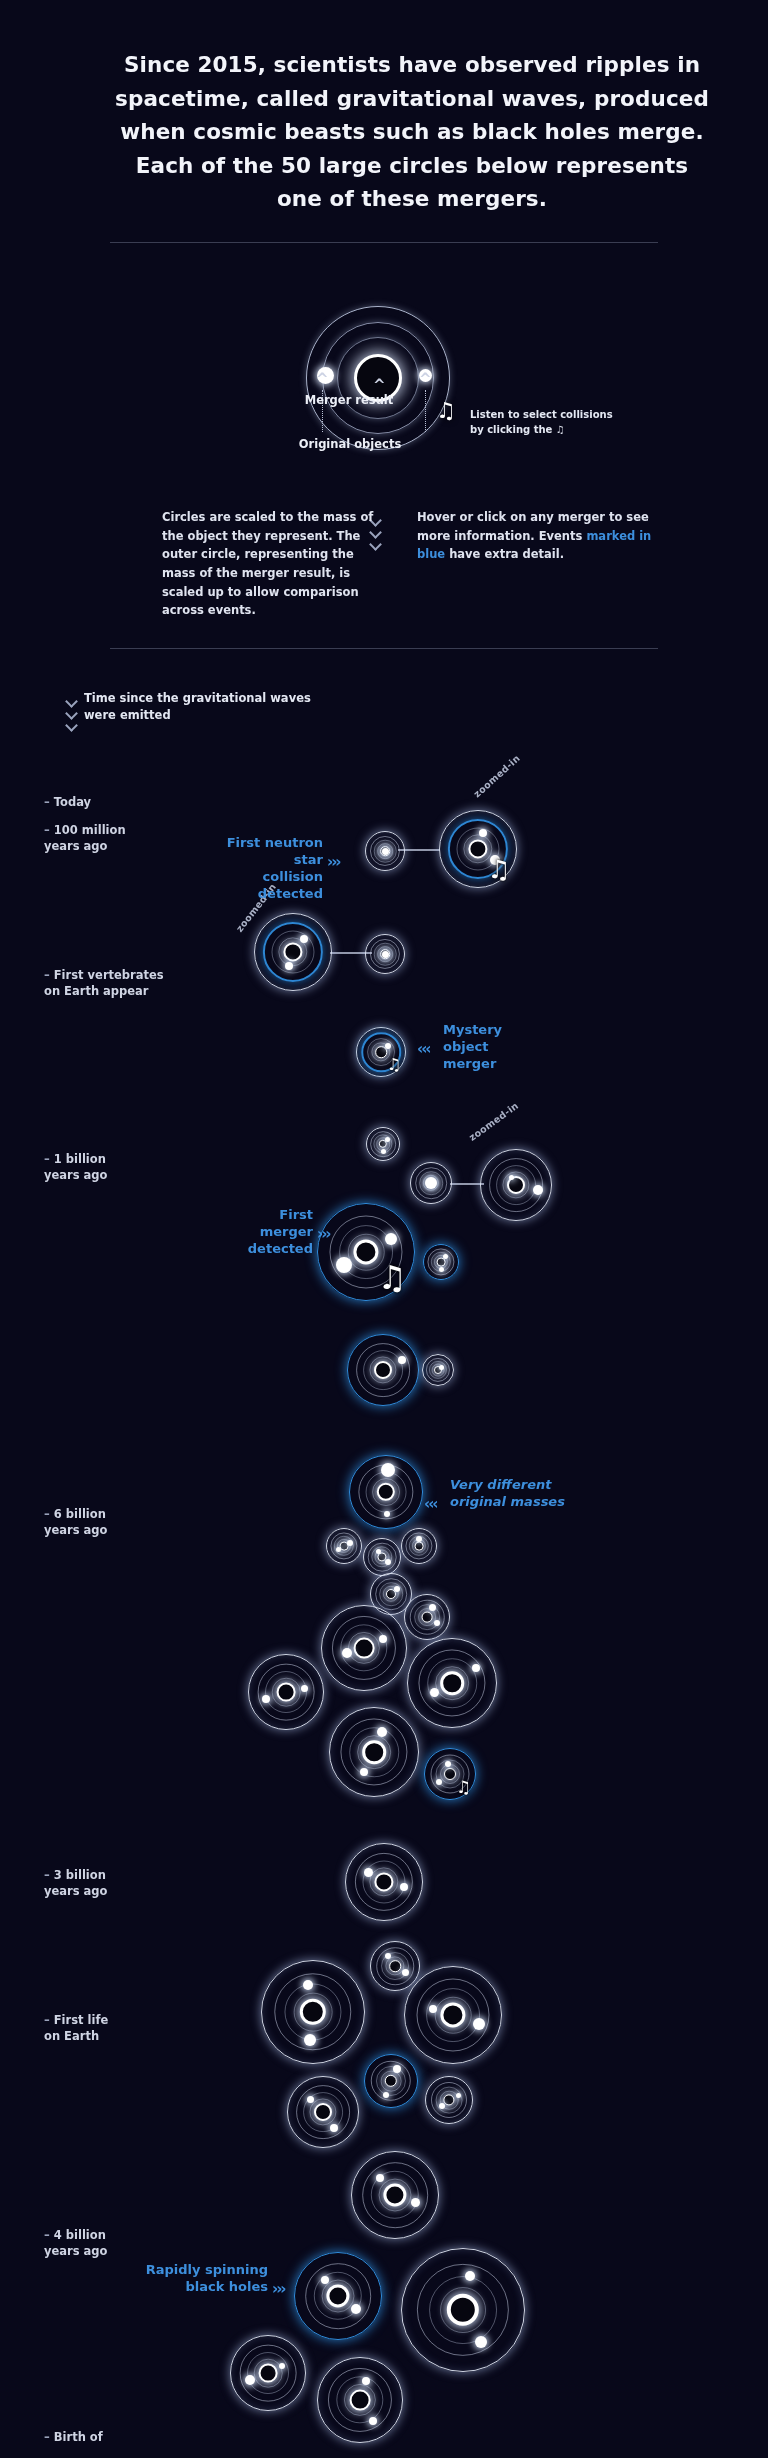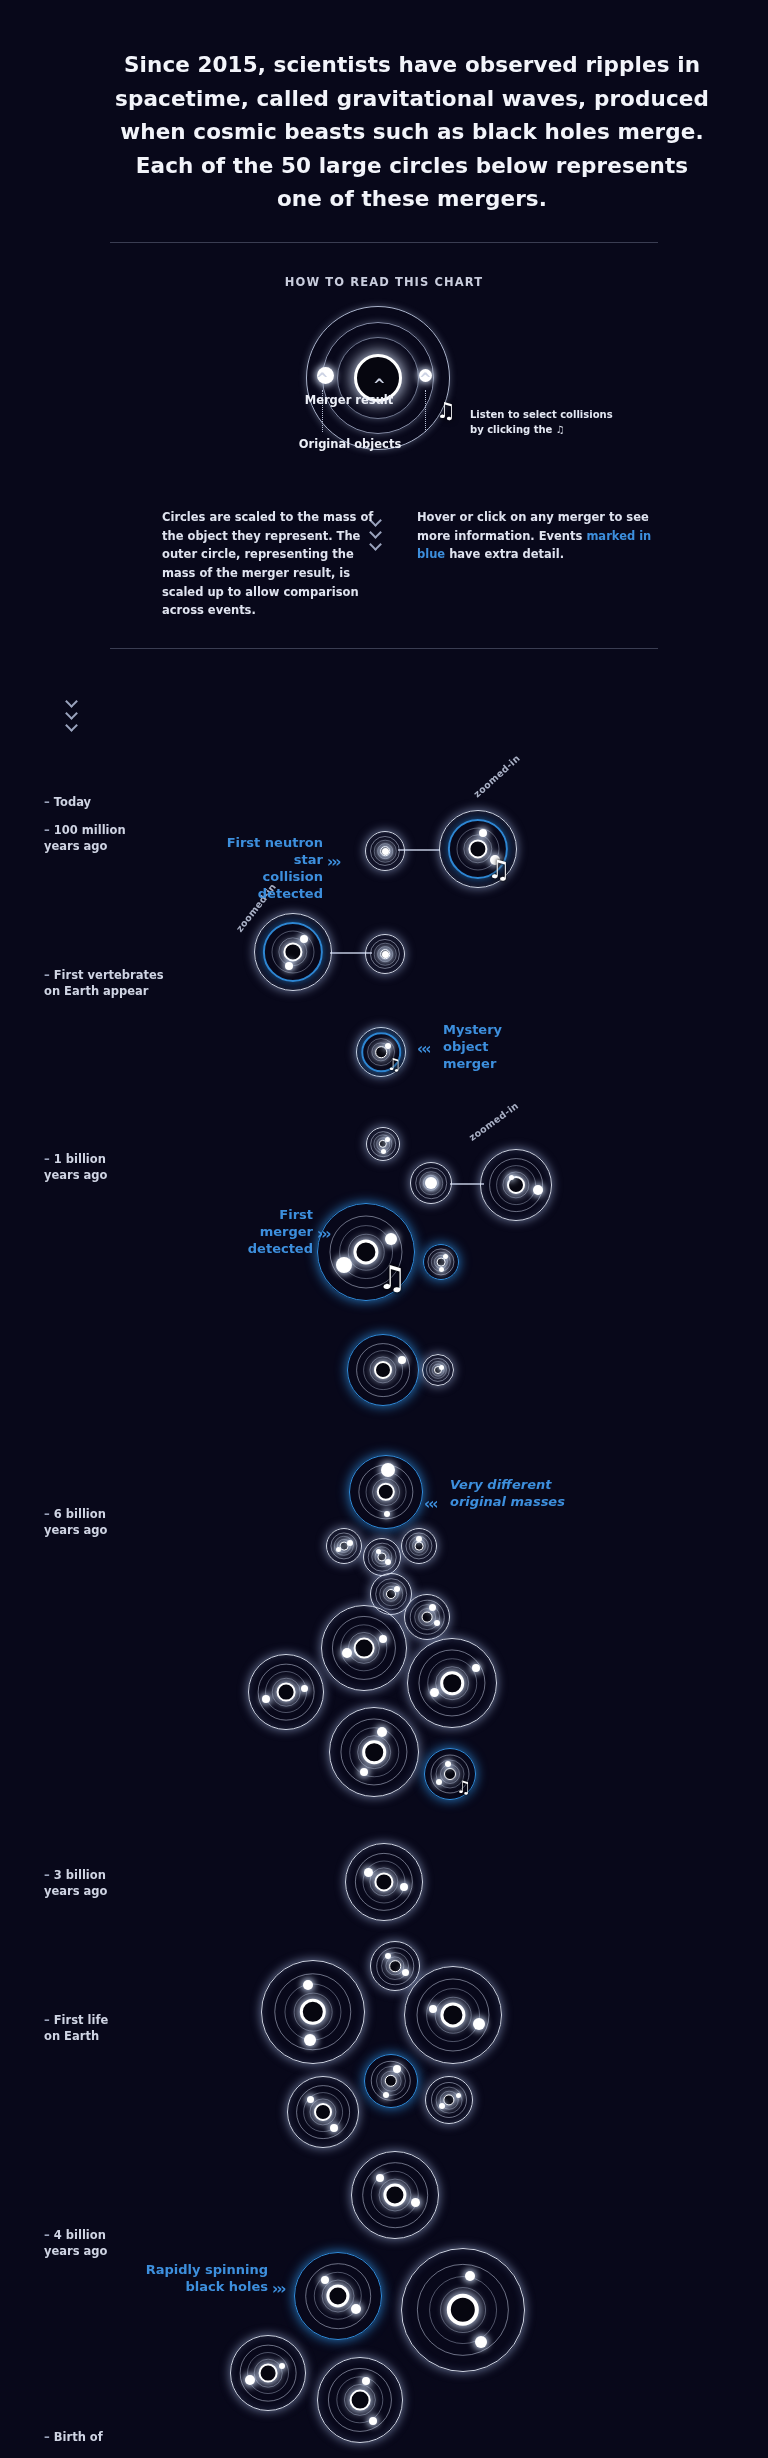--- a/index.html
+++ b/index.html
@@ -108,21 +108,20 @@
 </style>
 </head>
 <body>
 
 <div class="stage">
 
   <div id="intro">Since 2015, scientists have observed ripples in spacetime, called gravitational waves, produced when cosmic beasts such as black holes merge. Each of the 50 large circles below represents one of these mergers.</div>
 
   <div class="rule" style="left:110px;top:242px;width:548px;"></div>
 
-  <div id="how-title">HOW TO READ THIS CHART</div>
 
   <div id="legend-diagram">
     <div class="ring r1"></div>
     <div class="ring r2"></div>
     <div class="ring r3"></div>
     <div class="core"></div>
     <div class="obj o1"></div>
     <div class="obj o2"></div>
   </div>
 
@@ -148,20 +147,21 @@
   <div id="explain-left">Circles are scaled to the mass of the object they represent. The outer circle, representing the mass of the merger result, is scaled up to allow comparison across events.</div>
   <div id="explain-right"><span>Hover or click on any merger to see more information. Events </span><span class="blue">marked in blue</span><span> have extra detail.</span></div>
 
   <div class="rule" style="left:110px;top:648px;width:548px;"></div>
 
   <div class="chev-stack" style="left:66px;top:697px;">
     <div class="chev"></div>
     <div class="chev"></div>
     <div class="chev"></div>
   </div>
+  <div id="axis-caption">Time since the gravitational waves were emitted</div>
 
   <div id="ticks-layer">
       <div class="tick" style="left: 44px; top: 795px;"><span class="dash">– </span><span style="white-space: pre-line;">Today</span></div>
       <div class="tick" style="left: 44px; top: 823px;"><span class="dash">– </span><span style="white-space: pre-line;">100 million
 years ago</span></div>
       <div class="tick" style="left: 44px; top: 968px;"><span class="dash">– </span><span style="white-space: pre-line;">First vertebrates
 on Earth appear</span></div>
       <div class="tick" style="left: 44px; top: 1152px;"><span class="dash">– </span><span style="white-space: pre-line;">1 billion
 years ago</span></div>
       <div class="tick" style="left: 44px; top: 1507px;"><span class="dash">– </span><span style="white-space: pre-line;">6 billion

